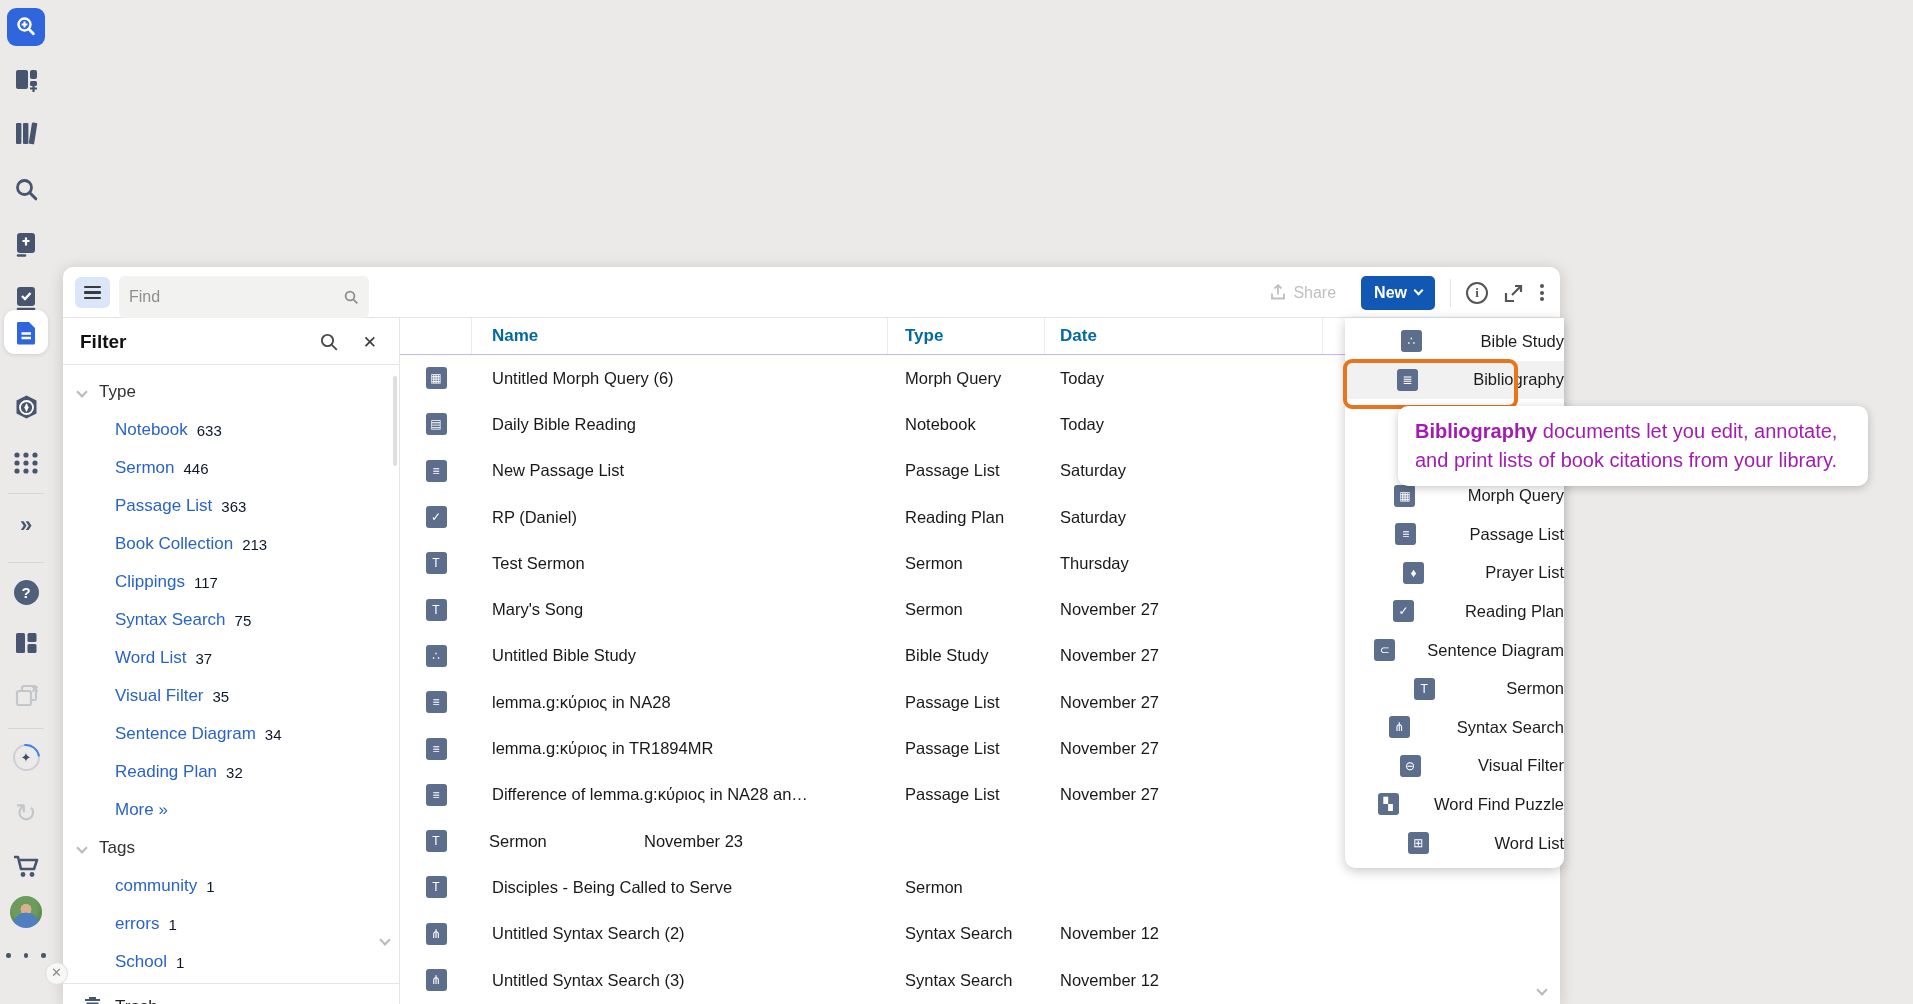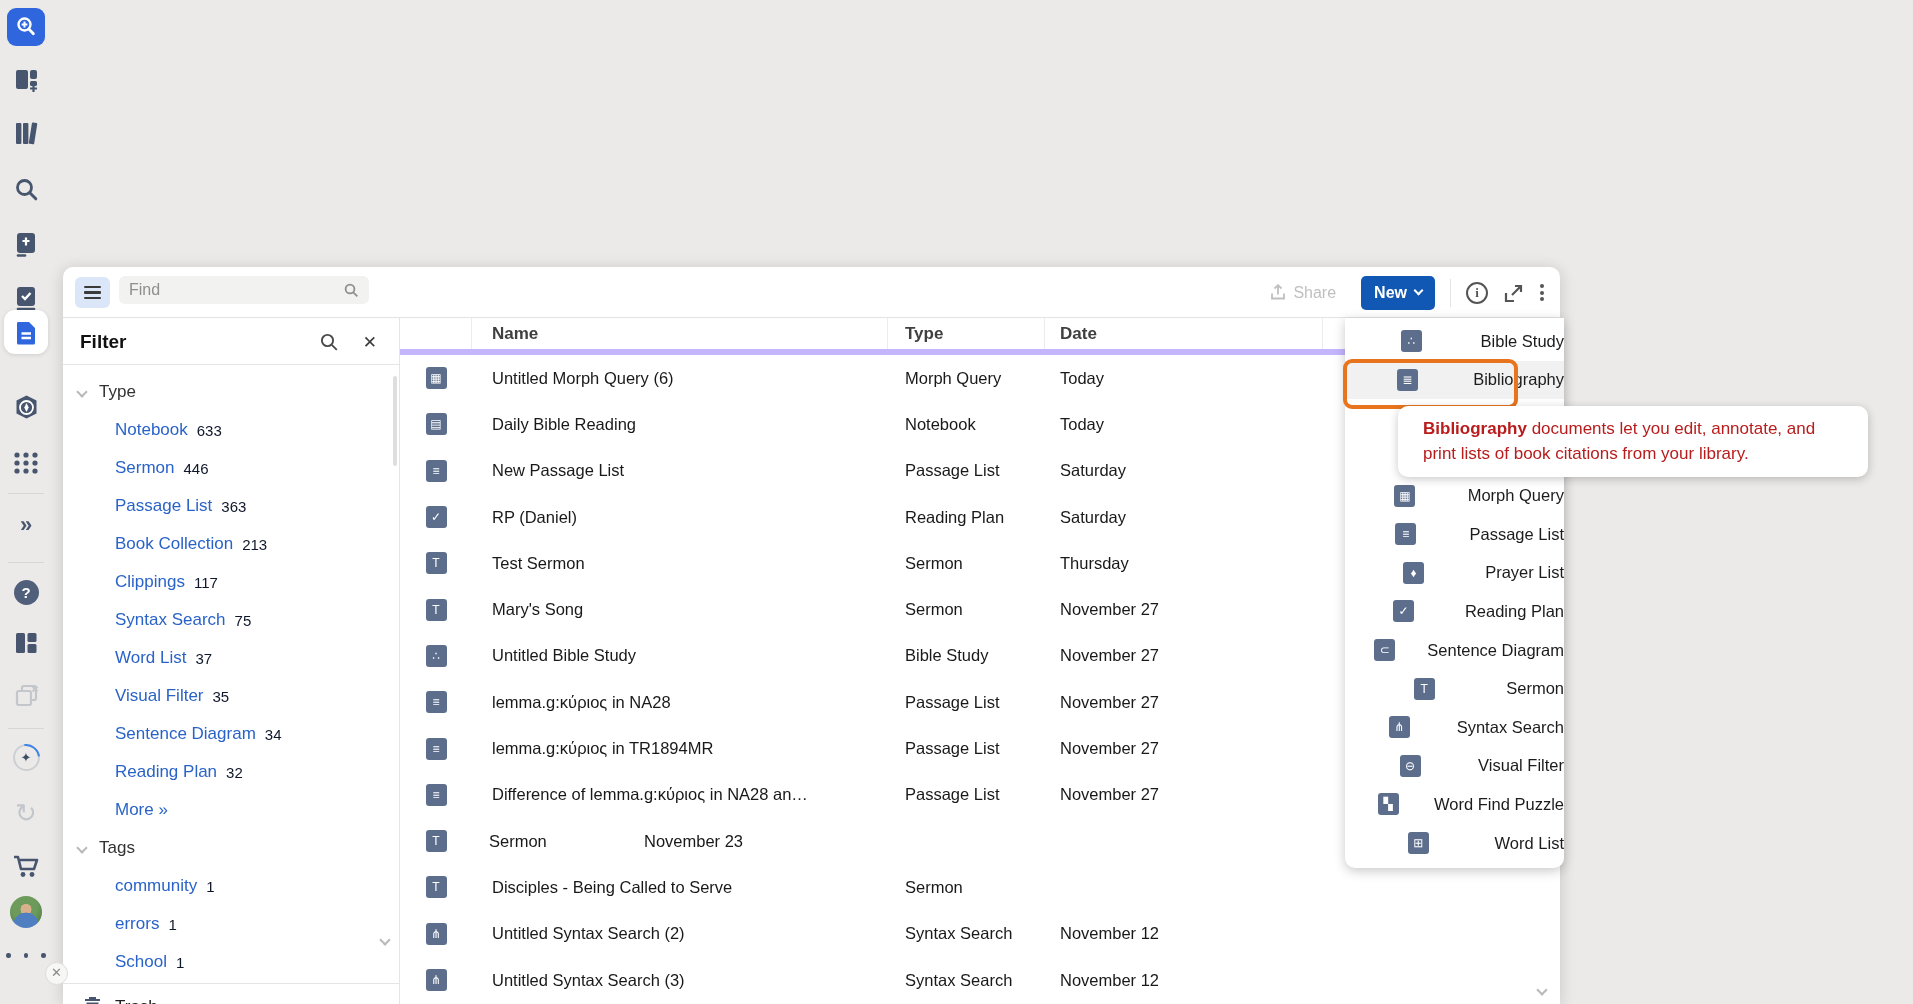--- a/index.html
+++ b/index.html
@@ -29,21 +29,21 @@
     text-align:center; z-index:60; }
 
   
   #panel { position:absolute; left:63px; top:267px; width:1497px; height:737px; background:#fff;
     border-radius:10px 10px 0 0; box-shadow:0 2px 16px rgba(0,0,0,.16); z-index:10; }
 
   .panel-header { position:absolute; left:0; top:0; right:0; height:51px; border-bottom:1px solid #e3e3e3; }
   .hamburger { position:absolute; left:12px; top:10px; width:35px; height:31px; background:#dbe7f8; border-radius:6px;
     display:flex; flex-direction:column; justify-content:center; align-items:center; gap:3.5px; }
   .hamburger i { display:block; width:17px; height:2.3px; background:#3a3a3a; border-radius:1px; }
-  .find-box { position:absolute; left:56px; top:9px; width:250px; height:28px; background:#f2f2f0; border-radius:6px;
+  .find-box { position:absolute; left:56px; top:9px; width:250px; height:42px; background:#f2f2f0; border-radius:6px;
     display:flex; align-items:center; padding:0 10px; }
   .find-box input { flex:1; border:none; background:transparent; outline:none; font-size:16px; color:#333;
     font-family:"Liberation Sans",sans-serif; }
   .find-box input::placeholder { color:#8f8f8f; }
 
   .tabs { position:absolute; left:325px; top:0; height:51px; display:flex; }
   .tab { height:51px; display:flex; align-items:center; padding:0 16px; font-size:17px; color:#1d1d1d; position:relative; }
   .tab.active { background:#e9f1fc; font-weight:bold; }
   .tab.active::after { content:""; position:absolute; left:0; right:0; bottom:0; height:3px; background:#1b58b8; border-radius:2px; }
 
@@ -68,21 +68,21 @@
   #filter-list { padding-top:8px; }
   .f-sec { display:flex; align-items:center; height:38px; padding-left:15px; font-size:17px; color:#333; gap:13px; }
   .f-item { display:flex; align-items:baseline; height:38px; padding-left:52px; font-size:17px; align-items:center; }
   .f-item .lbl { color:#2a63c8; }
   .f-item .cnt { color:#0f172a; font-size:15px; margin-left:9px; }
   .trash-row { display:flex; align-items:center; height:46px; border-top:1px solid #e5e5e5; margin-top:2px; padding-left:20px; gap:13px; font-size:17px; color:#222; }
   .side-chev { position:absolute; right:10px; bottom:60px; }
 
   
   .table { position:absolute; left:337px; top:51px; right:0; bottom:0; }
-  .t-head { display:flex; height:37px; border-bottom:6px solid #c4b5fd; font-weight:bold; font-size:17px; color:#404040; align-items:center; }
+  .t-head { display:flex; height:37px; border-bottom:1px solid #c4b5fd; font-weight:bold; font-size:17px; color:#0369a1; align-items:center; }
   .t-head .c { height:100%; display:flex; align-items:center; border-right:1px solid #ececec; }
   .c-icon { width:72px; }
   .c-name { width:416px; padding-left:20px; }
   .c-type { width:157px; padding-left:17px; }
   .c-date { width:278px; padding-left:15px; }
   .t-row { display:flex; height:46.3px; align-items:center; font-size:16.5px; color:#191919; }
   .t-row .cell { display:flex; align-items:center; height:100%; }
   .t-row .c-name { white-space:nowrap; overflow:hidden; }
   .doc-ic { width:21px; height:22px; background:#5d6e8c; border-radius:3px; color:#fff; font-size:12px;
     display:flex; align-items:center; justify-content:center; margin:0 auto; }
@@ -93,21 +93,21 @@
   #new-menu { position:absolute; left:1345px; top:318px; width:219px; background:#fff; z-index:30;
     border-radius:0 0 10px 10px; box-shadow:0 3px 12px rgba(0,0,0,.22); padding:4px 0 6px; }
   .m-item { position:relative; display:flex; align-items:center; height:38.6px; padding-left:13px; font-size:16.5px; color:#1c1c1c; }
   .m-item .lbl { margin-left:16px; }
   .m-item.highlighted { background:#f1f1f1; }
   .m-item.highlighted::after { content:""; position:absolute; left:-2px; top:-2px; width:167px; height:42px;
     border:4px solid #e8741d; border-radius:9px; pointer-events:none; }
 
   
   #tooltip { position:absolute; left:1398px; top:406px; width:470px; background:#fff; border-radius:10px;
-    box-shadow:0 2px 10px rgba(0,0,0,.22); padding:11px 25px; font-size:17px; line-height:1.45; color:#b91c1c; z-index:40; }
+    box-shadow:0 2px 10px rgba(0,0,0,.22); padding:11px 17px; font-size:20px; line-height:1.45; color:#a21caf; z-index:40; }
 
   svg { display:block; }
 </style>
 </head>
 <body>
 
 <div id="rail">
   <div class="rail-item" style="top:8px;">
     <span class="app-logo">
       <svg width="24" height="24" viewBox="0 0 24 24">

